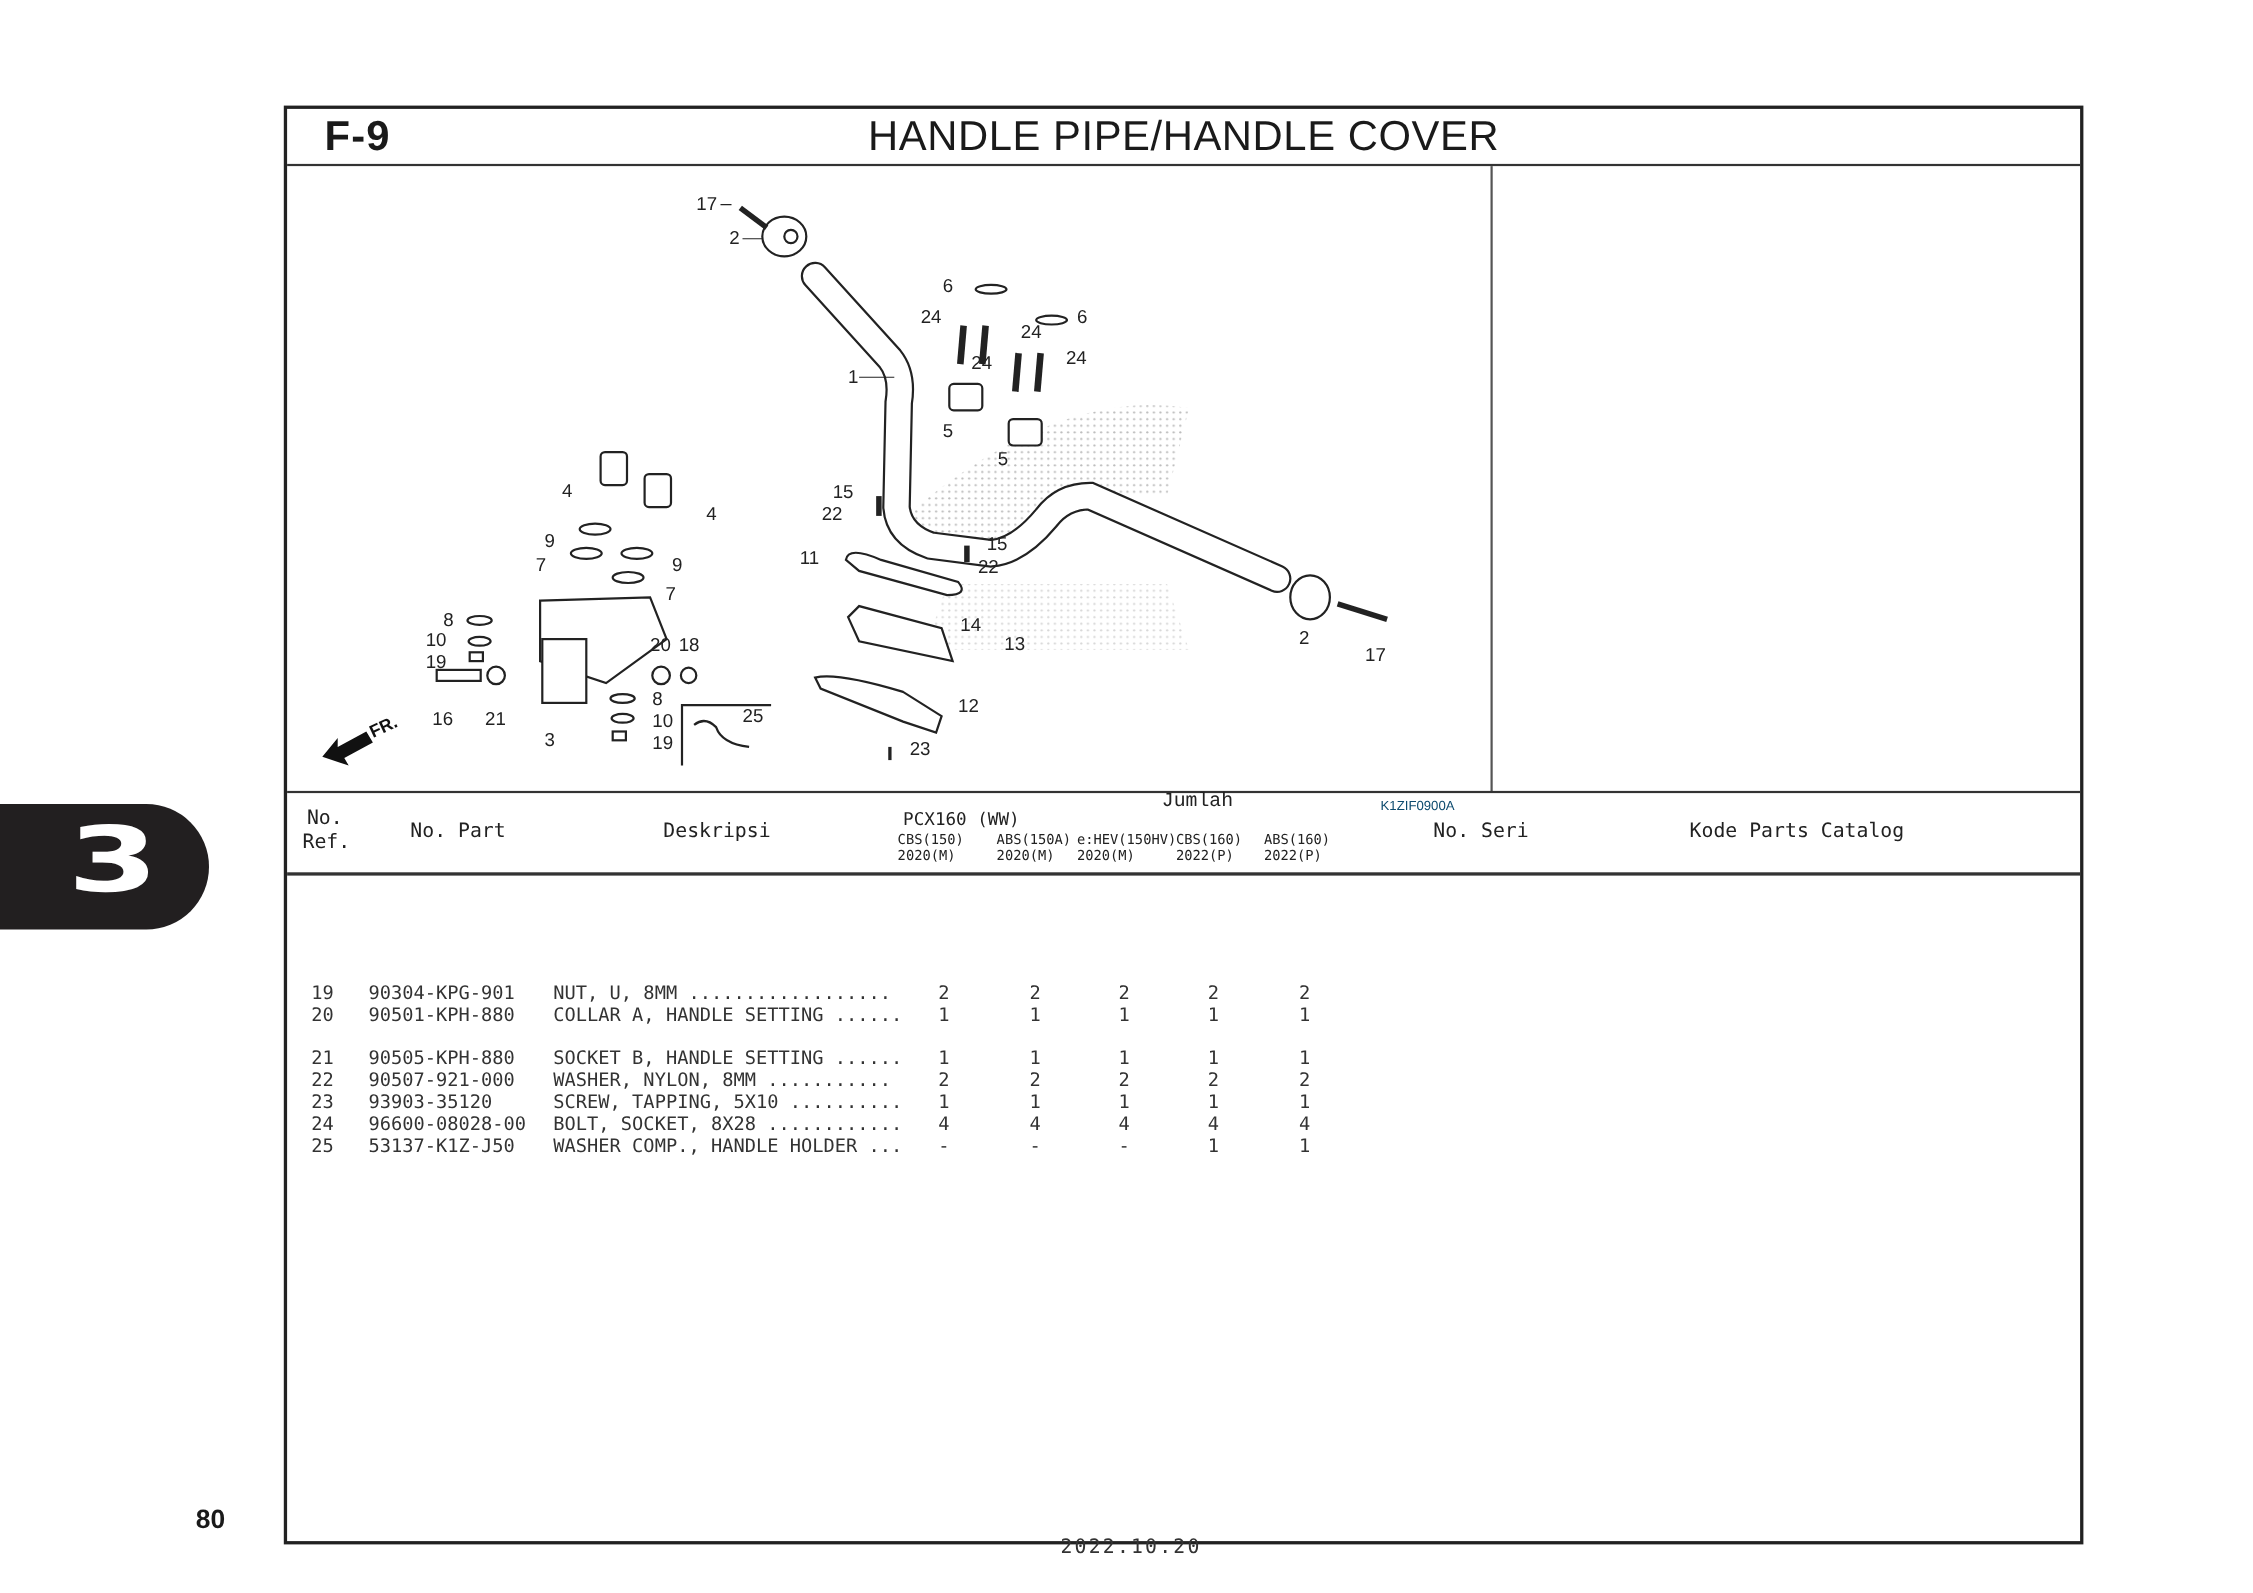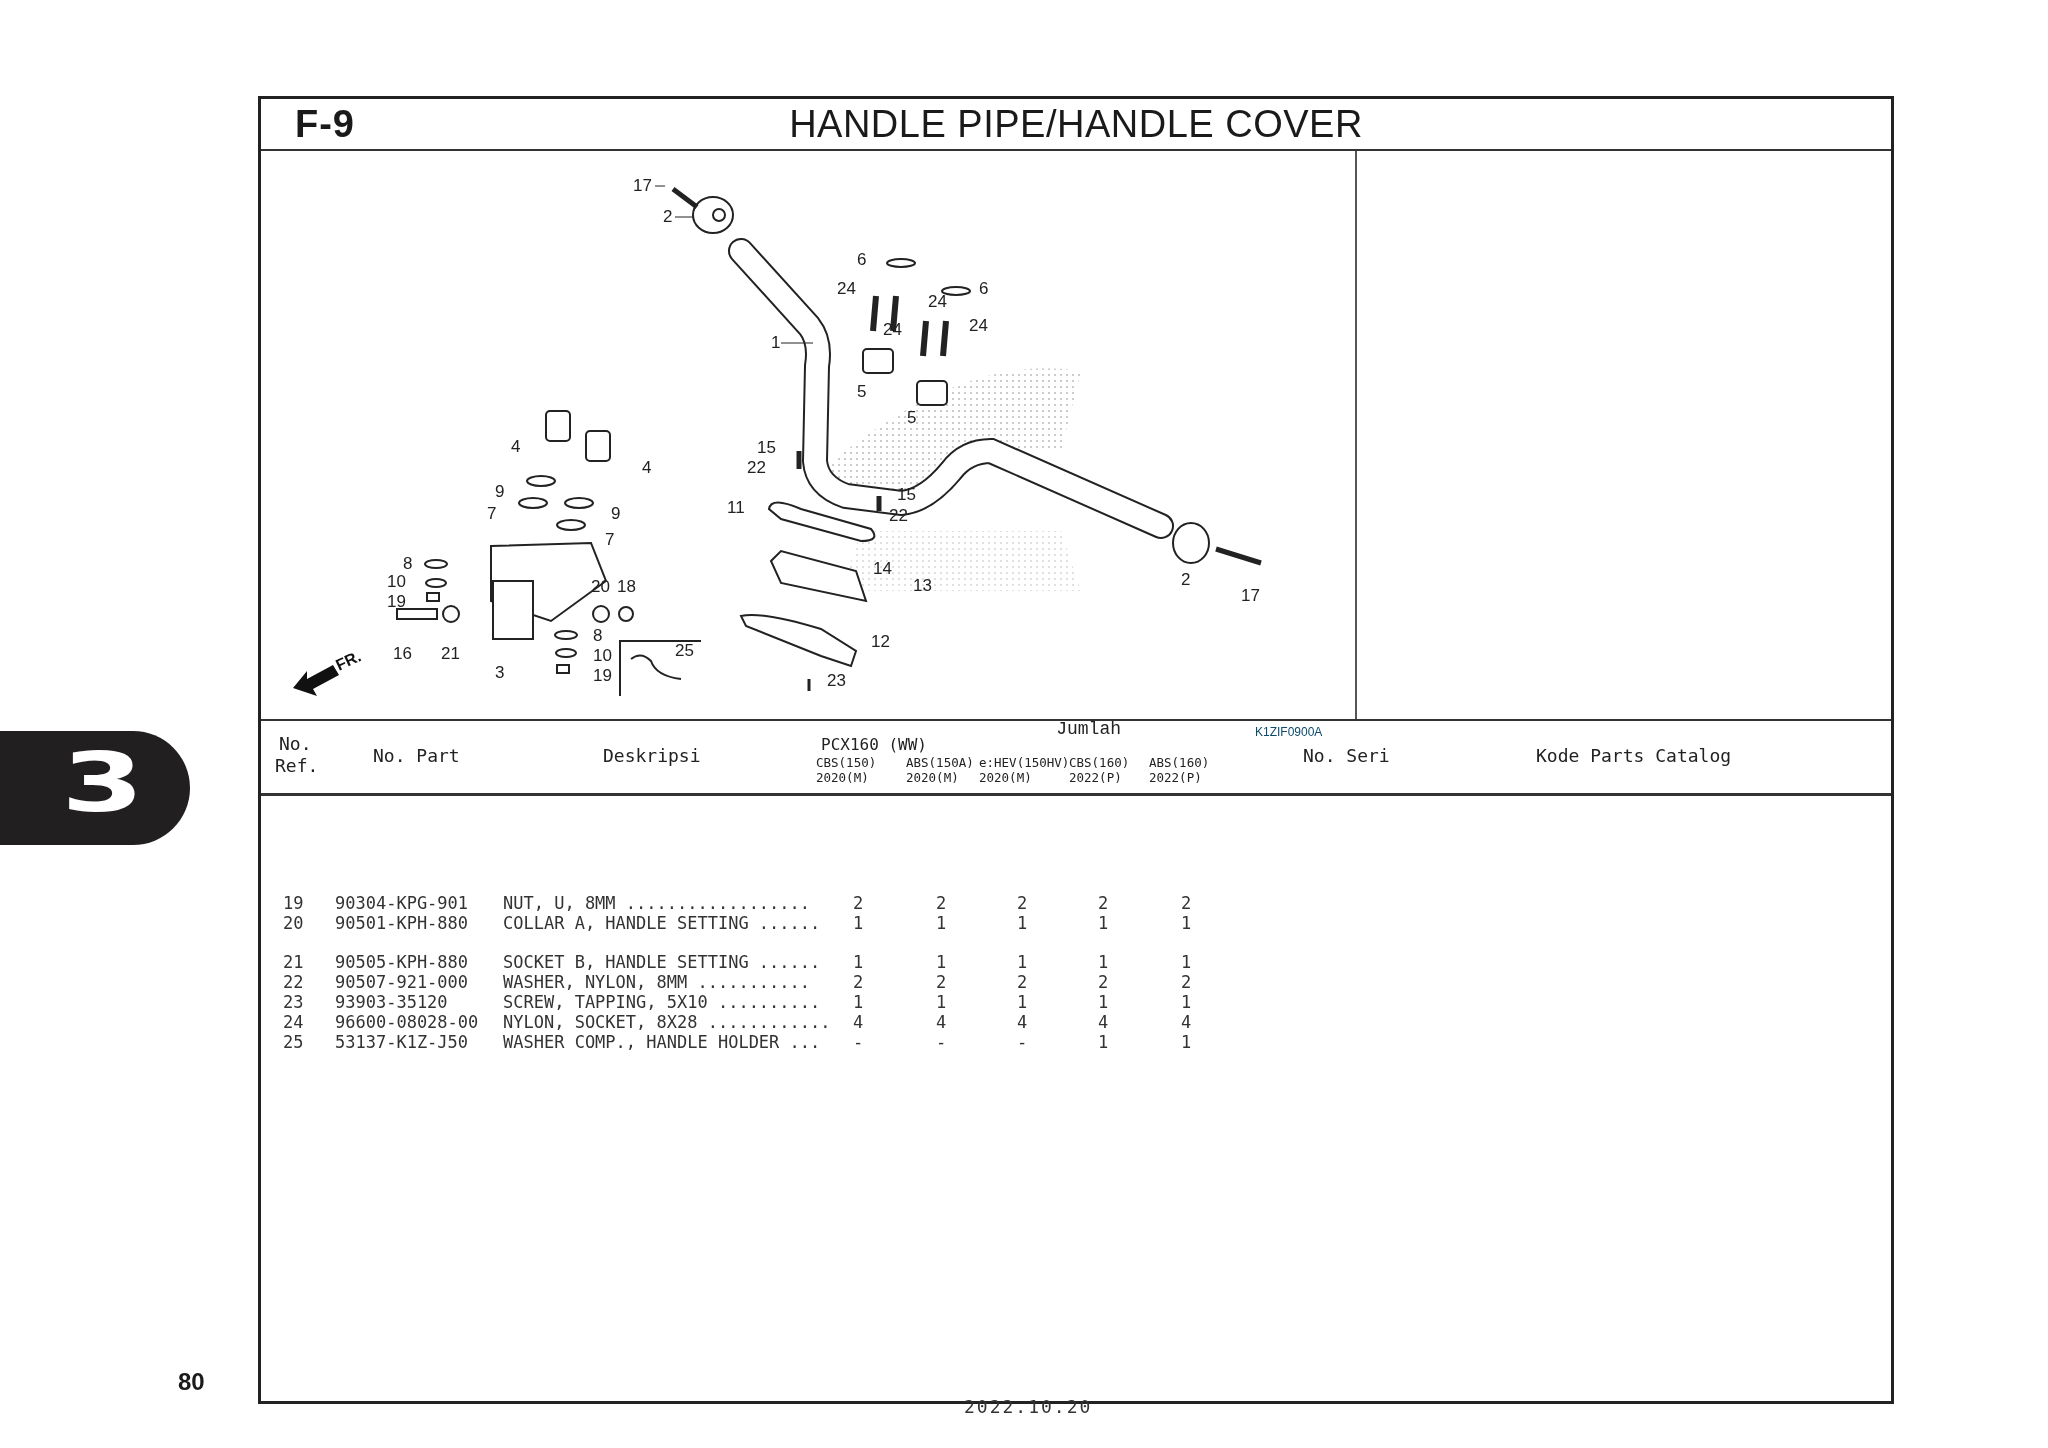--- a/index.html
+++ b/index.html
@@ -227,21 +227,21 @@
         <span style="left:242px">SCREW, TAPPING, 5X10 ..........</span>
       <span class="q" style="left:582px">1</span>
         <span class="q" style="left:665px">1</span>
         <span class="q" style="left:746px">1</span>
         <span class="q" style="left:827px">1</span>
         <span class="q" style="left:910px">1</span>
     </div>
     <div class="row" style="top:213px;">
       <span style="left:22px">24</span>
         <span style="left:74px">96600-08028-00</span>
-        <span style="left:242px">NYLON, SOCKET, 8X28 ............</span>
+        <span style="left:242px">BOLT, SOCKET, 8X28 ............</span>
       <span class="q" style="left:582px">4</span>
         <span class="q" style="left:665px">4</span>
         <span class="q" style="left:746px">4</span>
         <span class="q" style="left:827px">4</span>
         <span class="q" style="left:910px">4</span>
     </div>
     <div class="row" style="top:233px;">
       <span style="left:22px">25</span>
         <span style="left:74px">53137-K1Z-J50</span>
         <span style="left:242px">WASHER COMP., HANDLE HOLDER ...</span>

